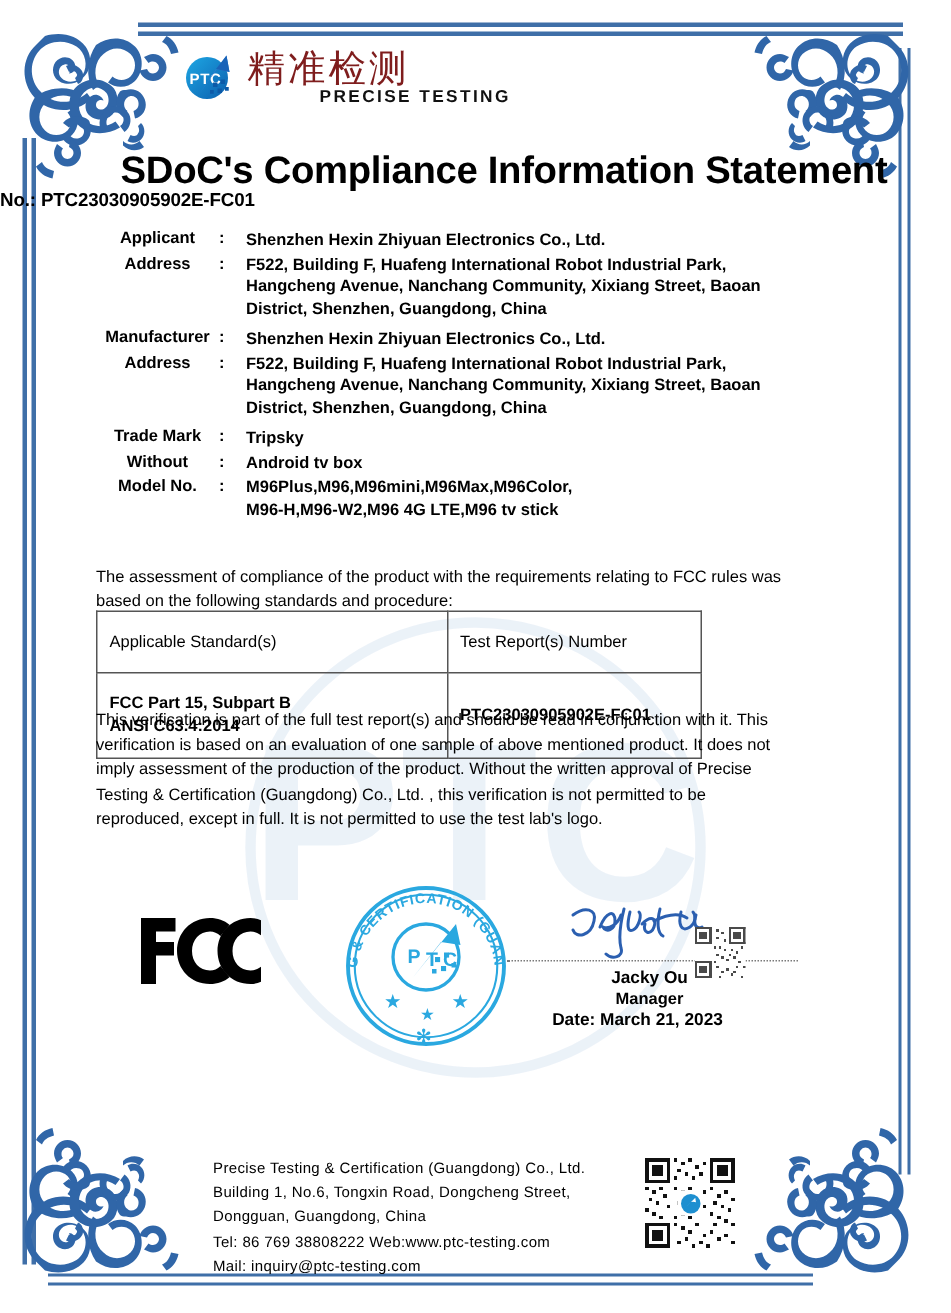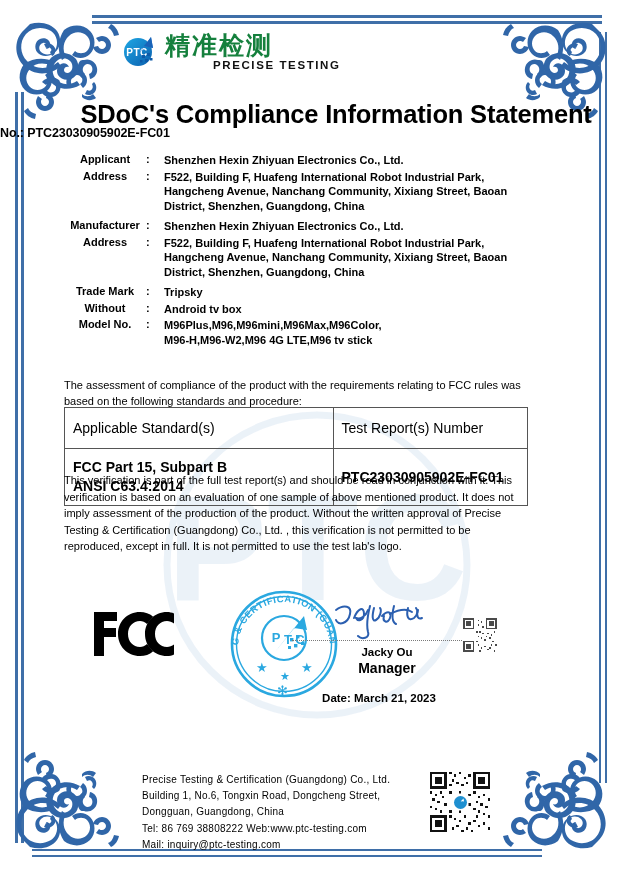--- a/index.html
+++ b/index.html
@@ -34,21 +34,21 @@
   
   .watermark{
     position:absolute;left:50%;top:400px;transform:translateX(-50%);
     width:330px;height:330px;opacity:.085;pointer-events:none;
   }
 
   
   .logo{position:absolute;left:118px;top:31px;display:flex;align-items:center;gap:5px;}
   .logo-badge{width:42px;height:42px;position:relative;flex:none;}
   .logo-text{display:flex;flex-direction:column;line-height:1;}
-  .logo-cn{font-size:25px;font-weight:bold;letter-spacing:2px;color:#15803d;
+  .logo-cn{font-size:25px;font-weight:normal;letter-spacing:2px;color:#7f1d1d;
     font-family:"DejaVu Sans", sans-serif;}
   .logo-en{font-size:11.5px;font-weight:bold;letter-spacing:1.6px;color:#111;margin-top:2px;padding-left:48px;}
 
   
   .title{
     position:absolute;left:0;right:0;top:100px;text-align:center;
     font-size:25.5px;font-weight:bold;letter-spacing:-0.2px;padding-left:38px;
   }
   .subtitle{
     position:absolute;left:0;right:0;top:126px;text-align:left;
@@ -64,42 +64,42 @@
   .frow.gap{margin-bottom:6px;}
 
   
   .para{position:absolute;left:64px;width:464px;font-size:11px;line-height:1.45;}
   .para1{top:348px;}
   .para2{top:378px;}
   .para3{top:472px;line-height:1.5;}
 
   
   .std-table{
-    position:absolute;left:64px;top:407px;width:464px;
-    border-collapse:collapse;font-size:14px;
+    position:absolute;left:64px;top:407px;width:404px;
+    border-collapse:collapse;font-size:11px;
   }
   .std-table td{border:1.3px solid #555;padding:7px 8px;vertical-align:middle;}
   .std-table .hdr{font-weight:normal;height:26px;}
   .std-table .body-cell{font-weight:bold;height:42px;line-height:1.35;}
   .col-a{width:58%;}
 
   
   .fcc{position:absolute;left:92px;top:608px;width:82px;height:52px;}
 
   
   .stamp{position:absolute;left:228px;top:588px;width:112px;height:112px;}
 
   
-  .sig-wrap{position:absolute;left:322px;top:596px;width:130px;text-align:center;}
+  .sig-wrap{position:absolute;left:332px;top:596px;width:130px;text-align:center;padding-left:36px;}
   .sig-mark{height:44px;position:relative;}
   .sig-mark svg{position:absolute;left:8px;top:0;}
   .sig-rule{border-top:1.6px dotted #7a7a7a;margin:0 -34px 0 -30px;}
   .sig-name{font-size:11.5px;font-weight:bold;margin-top:5px;}
-  .sig-role{font-size:14px;font-weight:bold;margin-top:2px;}
-  .sig-date{font-size:11.5px;font-weight:bold;margin-top:16px;white-space:nowrap;margin-left:-16px;}
+  .sig-role{font-size:11px;font-weight:bold;margin-top:2px;}
+  .sig-date{font-size:11.5px;font-weight:bold;margin-top:2px;white-space:nowrap;margin-left:-16px;}
 
   .qr-small{position:absolute;left:463px;top:618px;width:34px;height:34px;}
 
   
   .footer{position:absolute;left:142px;top:772px;font-size:10px;line-height:1.62;
     letter-spacing:.25px;}
   .qr-footer{position:absolute;left:430px;top:772px;width:60px;height:60px;}
   .qr-footer .center-dot{
     position:absolute;left:50%;top:50%;transform:translate(-50%,-50%);
     width:17px;height:17px;background:#fff;border-radius:3px;

